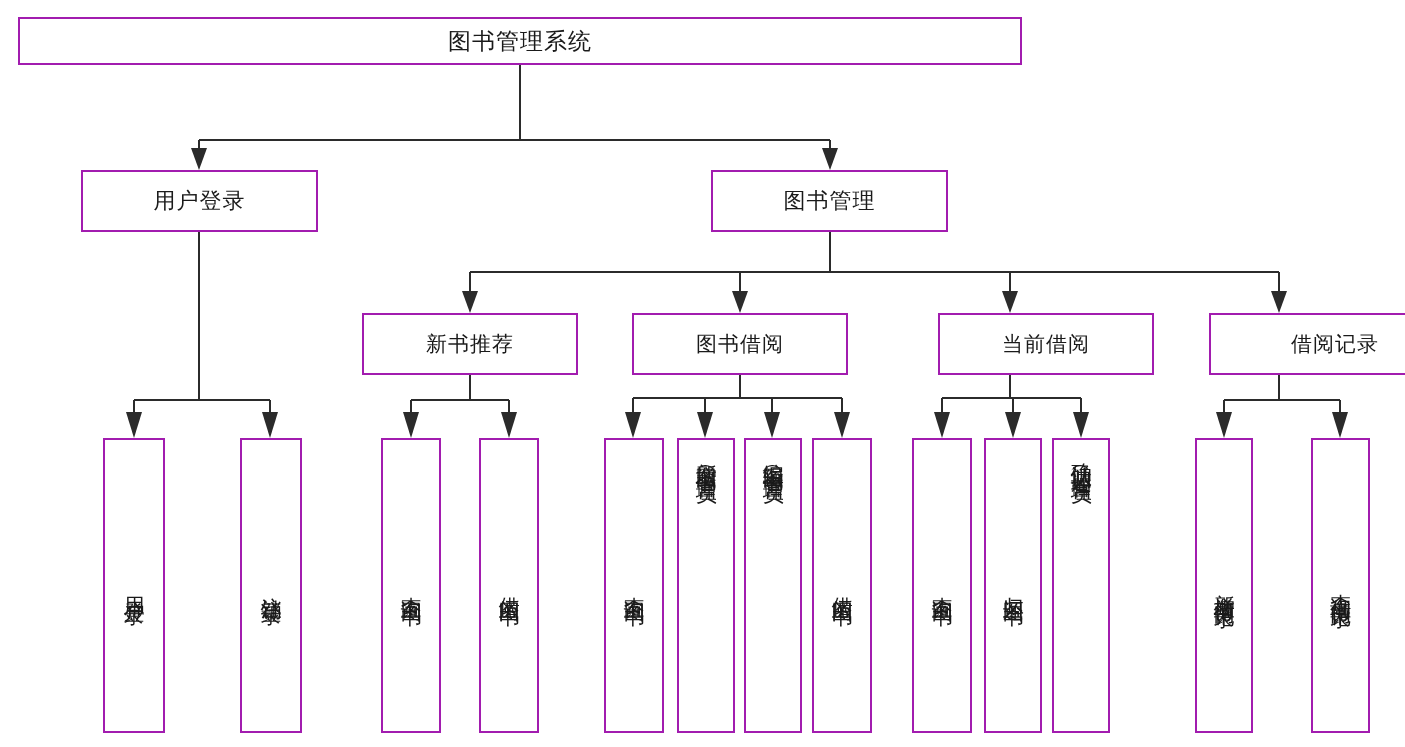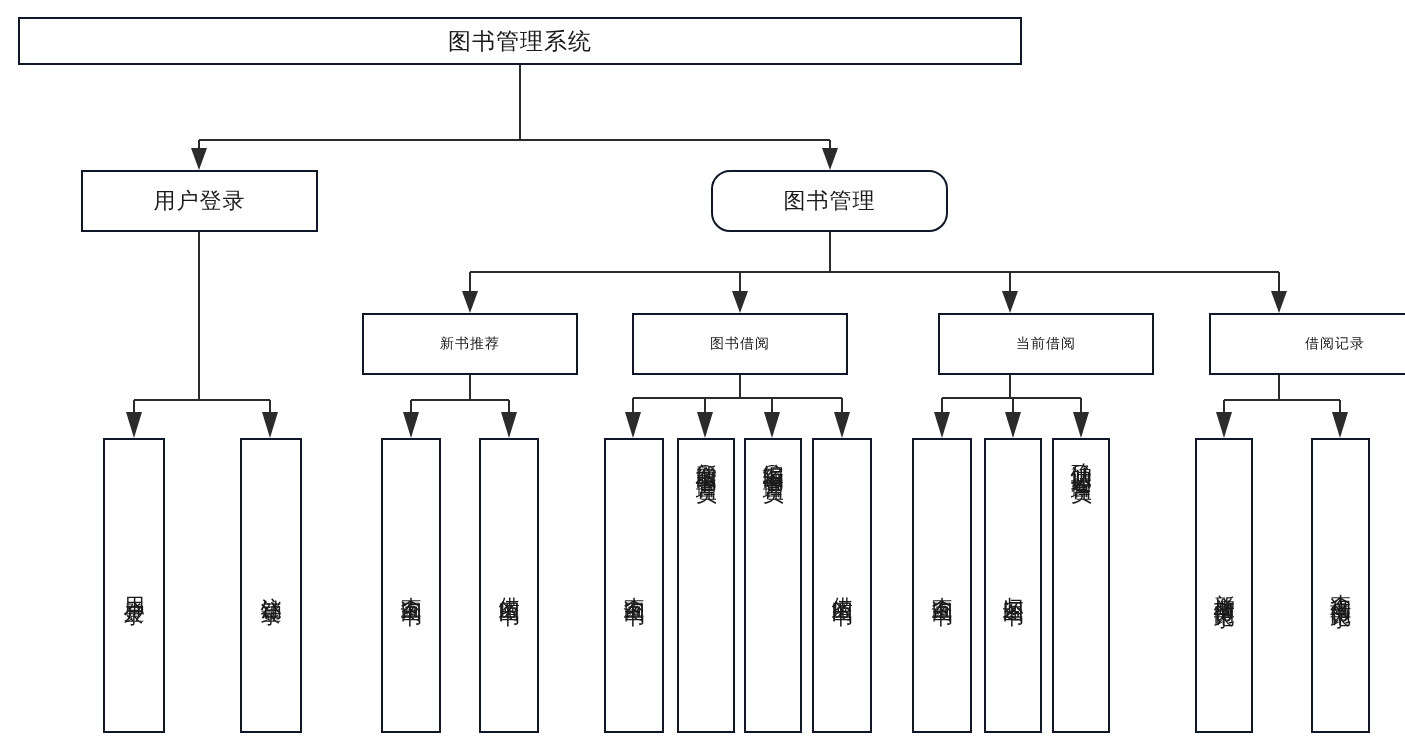--- a/index.html
+++ b/index.html
@@ -13,37 +13,37 @@
   #canvas {
     position: relative;
     width: 1405px;
     height: 747px;
     background: #ffffff;
     overflow: hidden;
   }
   .node {
     position: absolute;
     box-sizing: border-box;
-    border: 2px solid #0f172a;
+    border: 2px solid #a21caf;
     background: #ffffff;
     display: flex;
     align-items: center;
     justify-content: center;
     color: #1a1a1a;
   }
   .node-root {
     font-size: 23px;
     letter-spacing: 1px;
   }
   .node-l2 {
     font-size: 22px;
     letter-spacing: 1px;
   }
   .node-l3 {
-    font-size: 14px;
+    font-size: 21px;
     letter-spacing: 1px;
   }
   .node-leaf {
     font-size: 21px;
     align-items: flex-start;
     padding-top: 6px;
   }
   .vtext {
     writing-mode: vertical-rl;
     text-orientation: upright;
@@ -151,21 +151,21 @@
     <polygon class="arrowhead" points="1340,438 1332,412 1348,412"></polygon>
   </svg>
 
   <div class="node node-root" style="left:18px; top:17px; width:1004px; height:48px;">
     <span>图书管理系统</span>
   </div>
 
   <div class="node node-l2" style="left:81px; top:170px; width:237px; height:62px;">
     <span>用户登录</span>
   </div>
-  <div class="node node-l2" style="left:711px; top:170px; width:237px; height:62px;border-radius:19px;">
+  <div class="node node-l2" style="left:711px; top:170px; width:237px; height:62px;">
     <span>图书管理</span>
   </div>
 
   <div class="node node-l3" style="left:362px; top:313px; width:216px; height:62px;">
     <span>新书推荐</span>
   </div>
   <div class="node node-l3" style="left:632px; top:313px; width:216px; height:62px;text-align:center;">
     <span>图书借阅</span>
   </div>
   <div class="node node-l3" style="left:938px; top:313px; width:216px; height:62px;">

